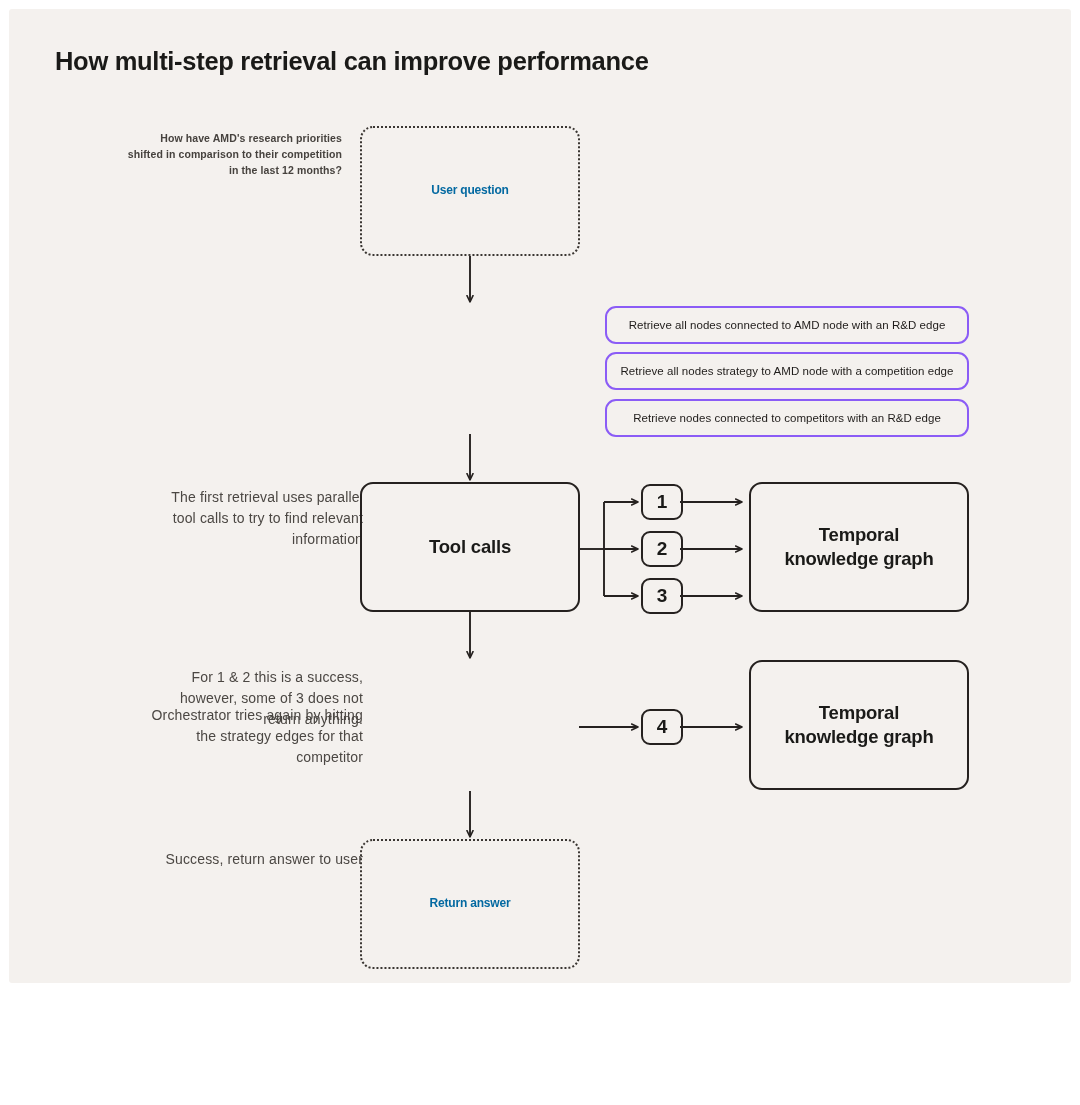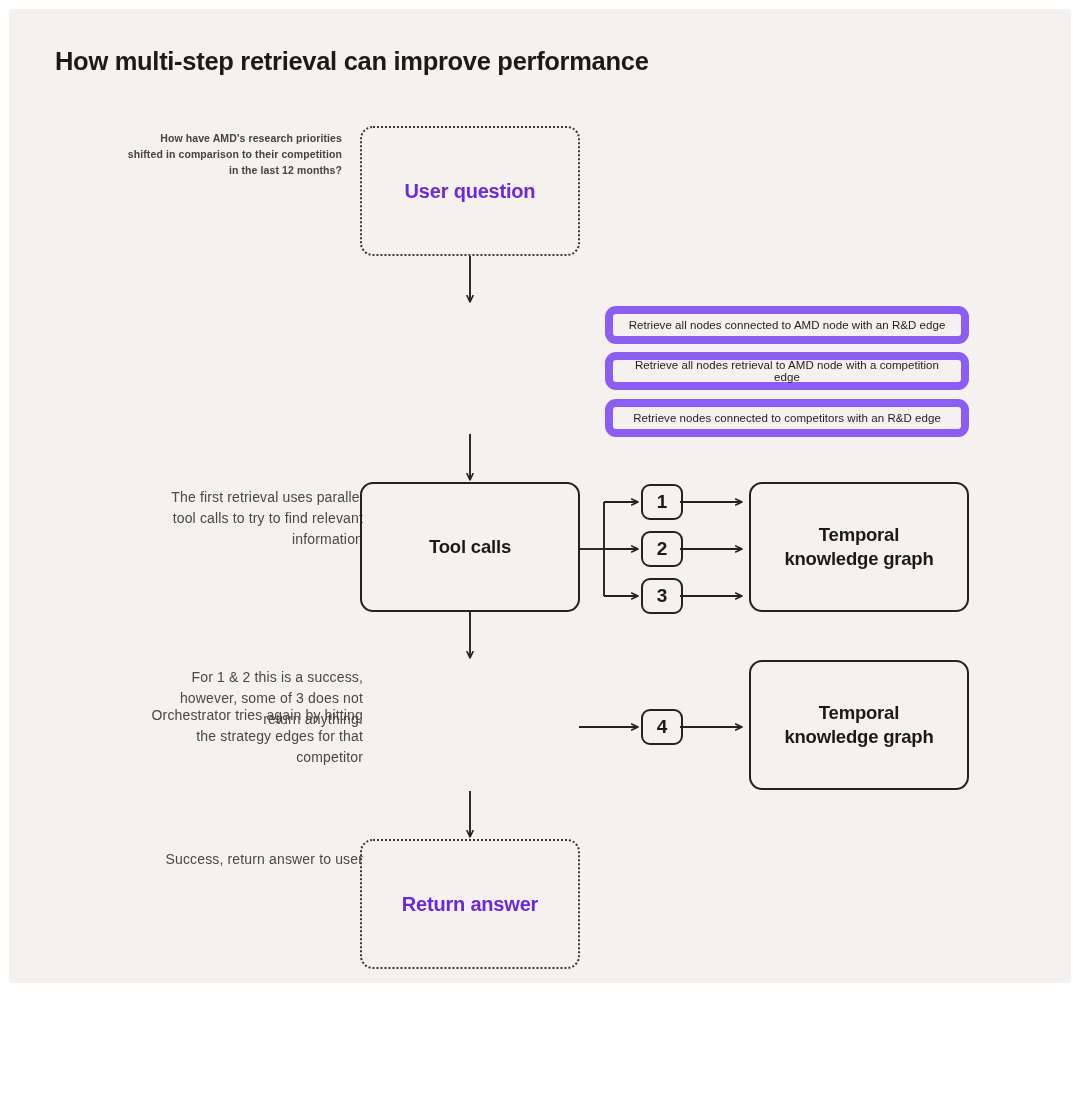--- a/index.html
+++ b/index.html
@@ -47,34 +47,34 @@
   }
   .node-solid {
     border: 2px solid #25211f;
     color: #1a1a18;
     font-weight: bold;
     font-size: 18.5px;
     letter-spacing: -0.2px;
   }
   .node-dotted {
     border: 2.5px dotted #3a3632;
-    color: #6d28d9;
-    font-weight: bold;
-    font-size: 20px;
+    color: #0369a1;
+    font-weight: bold;
+    font-size: 12px;
     letter-spacing: -0.2px;
   }
   .node-wrap { line-height: 1.32; padding: 0 14px; }
 
   
   .pill {
     box-sizing: border-box;
     display: flex;
     align-items: center;
     justify-content: center;
-    border: 8px solid #8b5cf6;
+    border: 2px solid #8b5cf6;
     border-radius: 11px;
     font-size: 11.5px;
     color: #1f1c1a;
     letter-spacing: 0.05px;
     text-align: center;
     padding: 0 12px;
   }
 
   
   .badge {
@@ -215,21 +215,21 @@
   </div>
 
   <div class="abs node node-solid" style="left:740px; top:651px; width:220px; height:130px;">
     <span class="node-wrap" style="max-width:170px;">Temporal knowledge graph</span>
   </div>
 
   <div class="abs pill" style="left:596px; top:297px; width:364px; height:38px;">
     <span>Retrieve all nodes connected to AMD node with an R&amp;D edge</span>
   </div>
   <div class="abs pill" style="left:596px; top:343px; width:364px; height:38px;">
-    <span>Retrieve all nodes retrieval to AMD node with a competition edge</span>
+    <span>Retrieve all nodes strategy to AMD node with a competition edge</span>
   </div>
   <div class="abs pill" style="left:596px; top:390px; width:364px; height:38px;">
     <span>Retrieve nodes connected to competitors with an R&amp;D edge</span>
   </div>
 
   <div class="abs badge" style="left:632px; top:475px; width:42px; height:36px;">
     <span>1</span>
   </div>
   <div class="abs badge" style="left:632px; top:522px; width:42px; height:36px;">
     <span>2</span>

